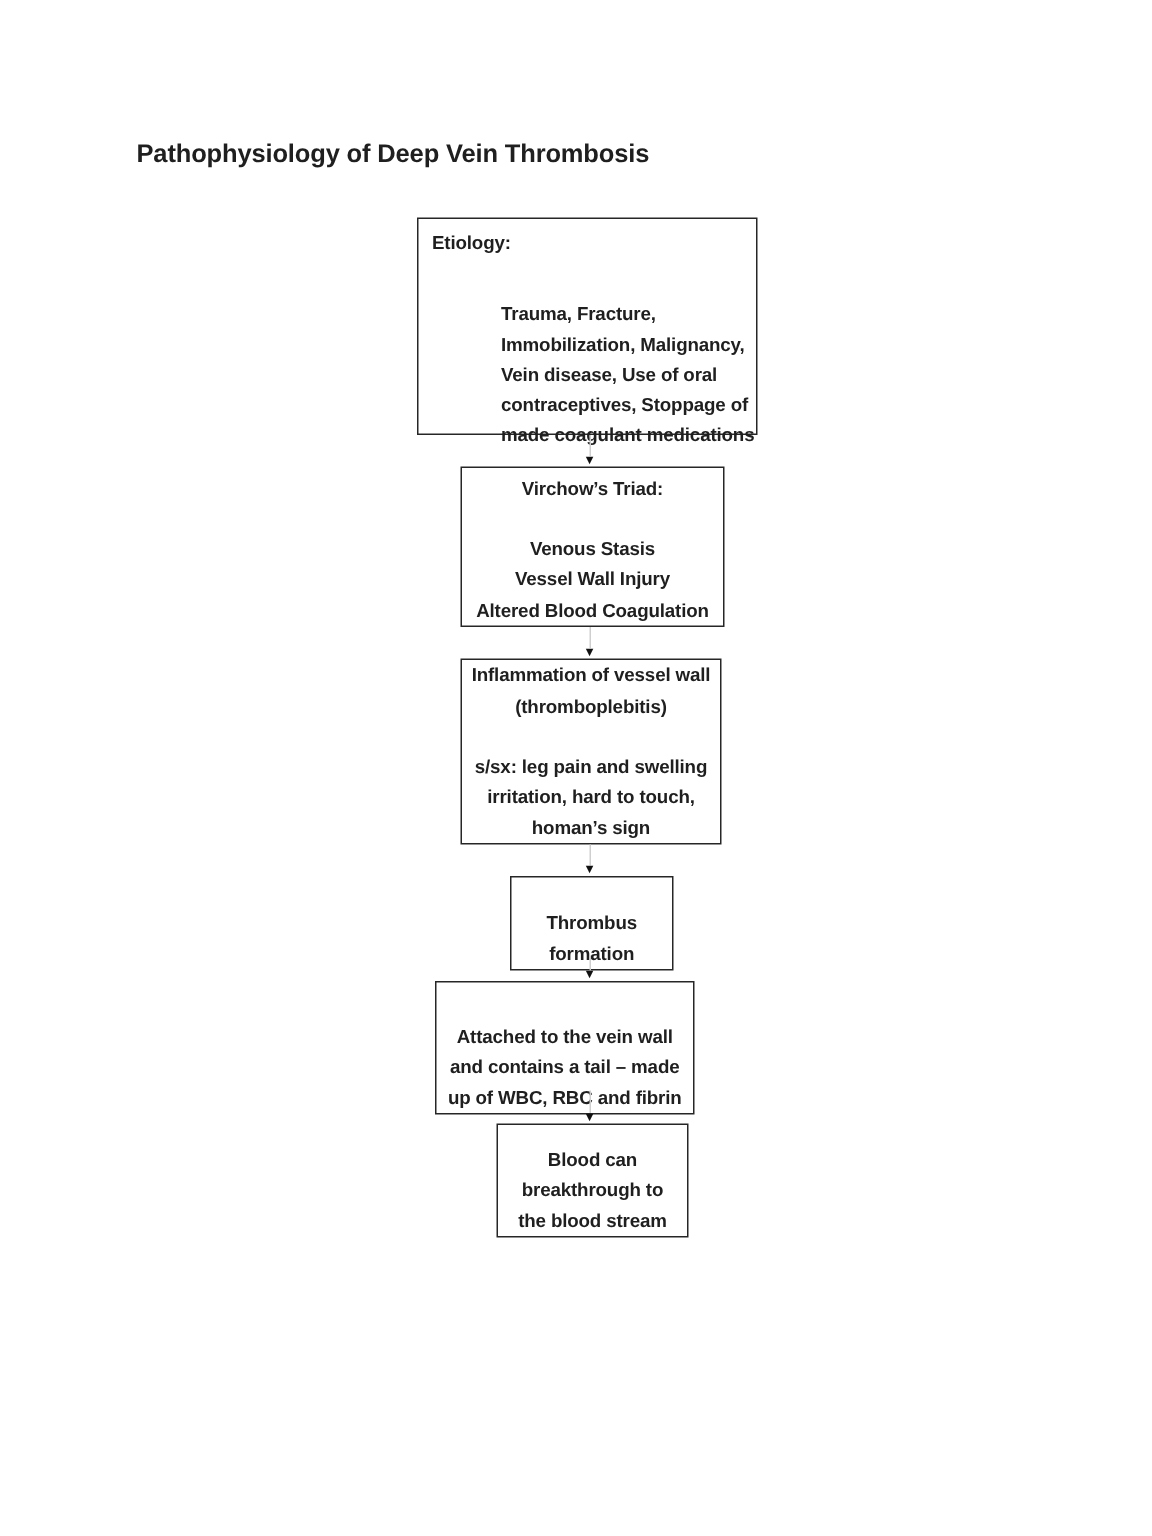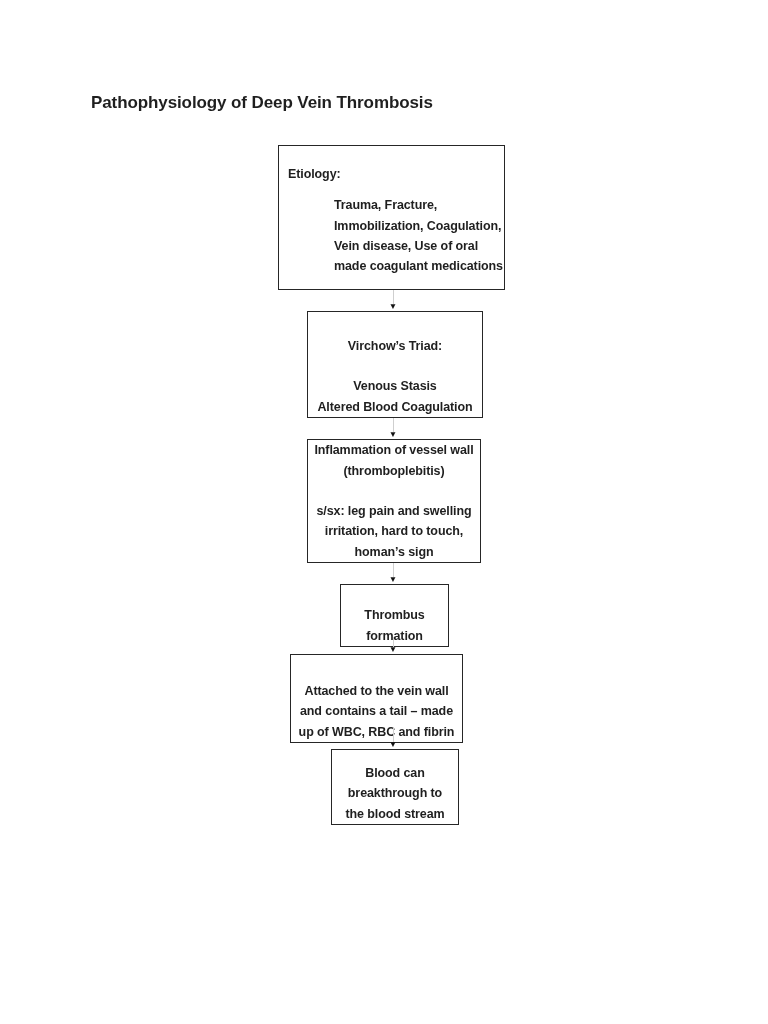--- a/index.html
+++ b/index.html
@@ -37,24 +37,24 @@
   }
   .fbox .ln { white-space: nowrap; }
   .centered {
     display: flex;
     flex-direction: column;
     justify-content: flex-end;
     text-align: center;
   }
   .group-gap { margin-top: 20.3px; }
   
-  .box-etiology { padding: 18px 9px; }
+  .box-etiology { padding: 6px 9px; }
   .box-etiology .indent {
     margin-left: 46px;
-    margin-top: 11px;
+    margin-top: 27px;
   }
   
   .connector {
     position: absolute;
     width: 10px;
     display: flex;
     flex-direction: column;
     align-items: center;
   }
   .connector .line {
@@ -86,34 +86,36 @@
 <body>
 
 <div class="page">
 
   <div class="doc-title">Pathophysiology of Deep Vein Thrombosis</div>
 
   <div class="fbox box-etiology">
     <div class="ln">Etiology:</div>
     <div class="indent">
       <div class="ln">Trauma, Fracture,</div>
-      <div class="ln">Immobilization, Coagulation,</div>
+      <div class="ln">Immobilization, Malignancy,</div>
       <div class="ln">Vein disease, Use of oral</div>
+      <div class="ln">contraceptives, Stoppage of</div>
       <div class="ln">made coagulant medications</div>
     </div>
   </div>
 
   <div class="connector connector-1">
     <div class="line"></div>
     <div class="head">▼</div>
   </div>
 
   <div class="fbox centered box-virchow">
     <div class="ln">Virchow’s Triad:</div>
     <div class="ln group-gap">Venous Stasis</div>
+    <div class="ln">Vessel Wall Injury</div>
     <div class="ln">Altered Blood Coagulation</div>
   </div>
 
   <div class="connector connector-2">
     <div class="line"></div>
     <div class="head">▼</div>
   </div>
 
   <div class="fbox centered box-inflammation">
     <div class="ln">Inflammation of vessel wall</div>

